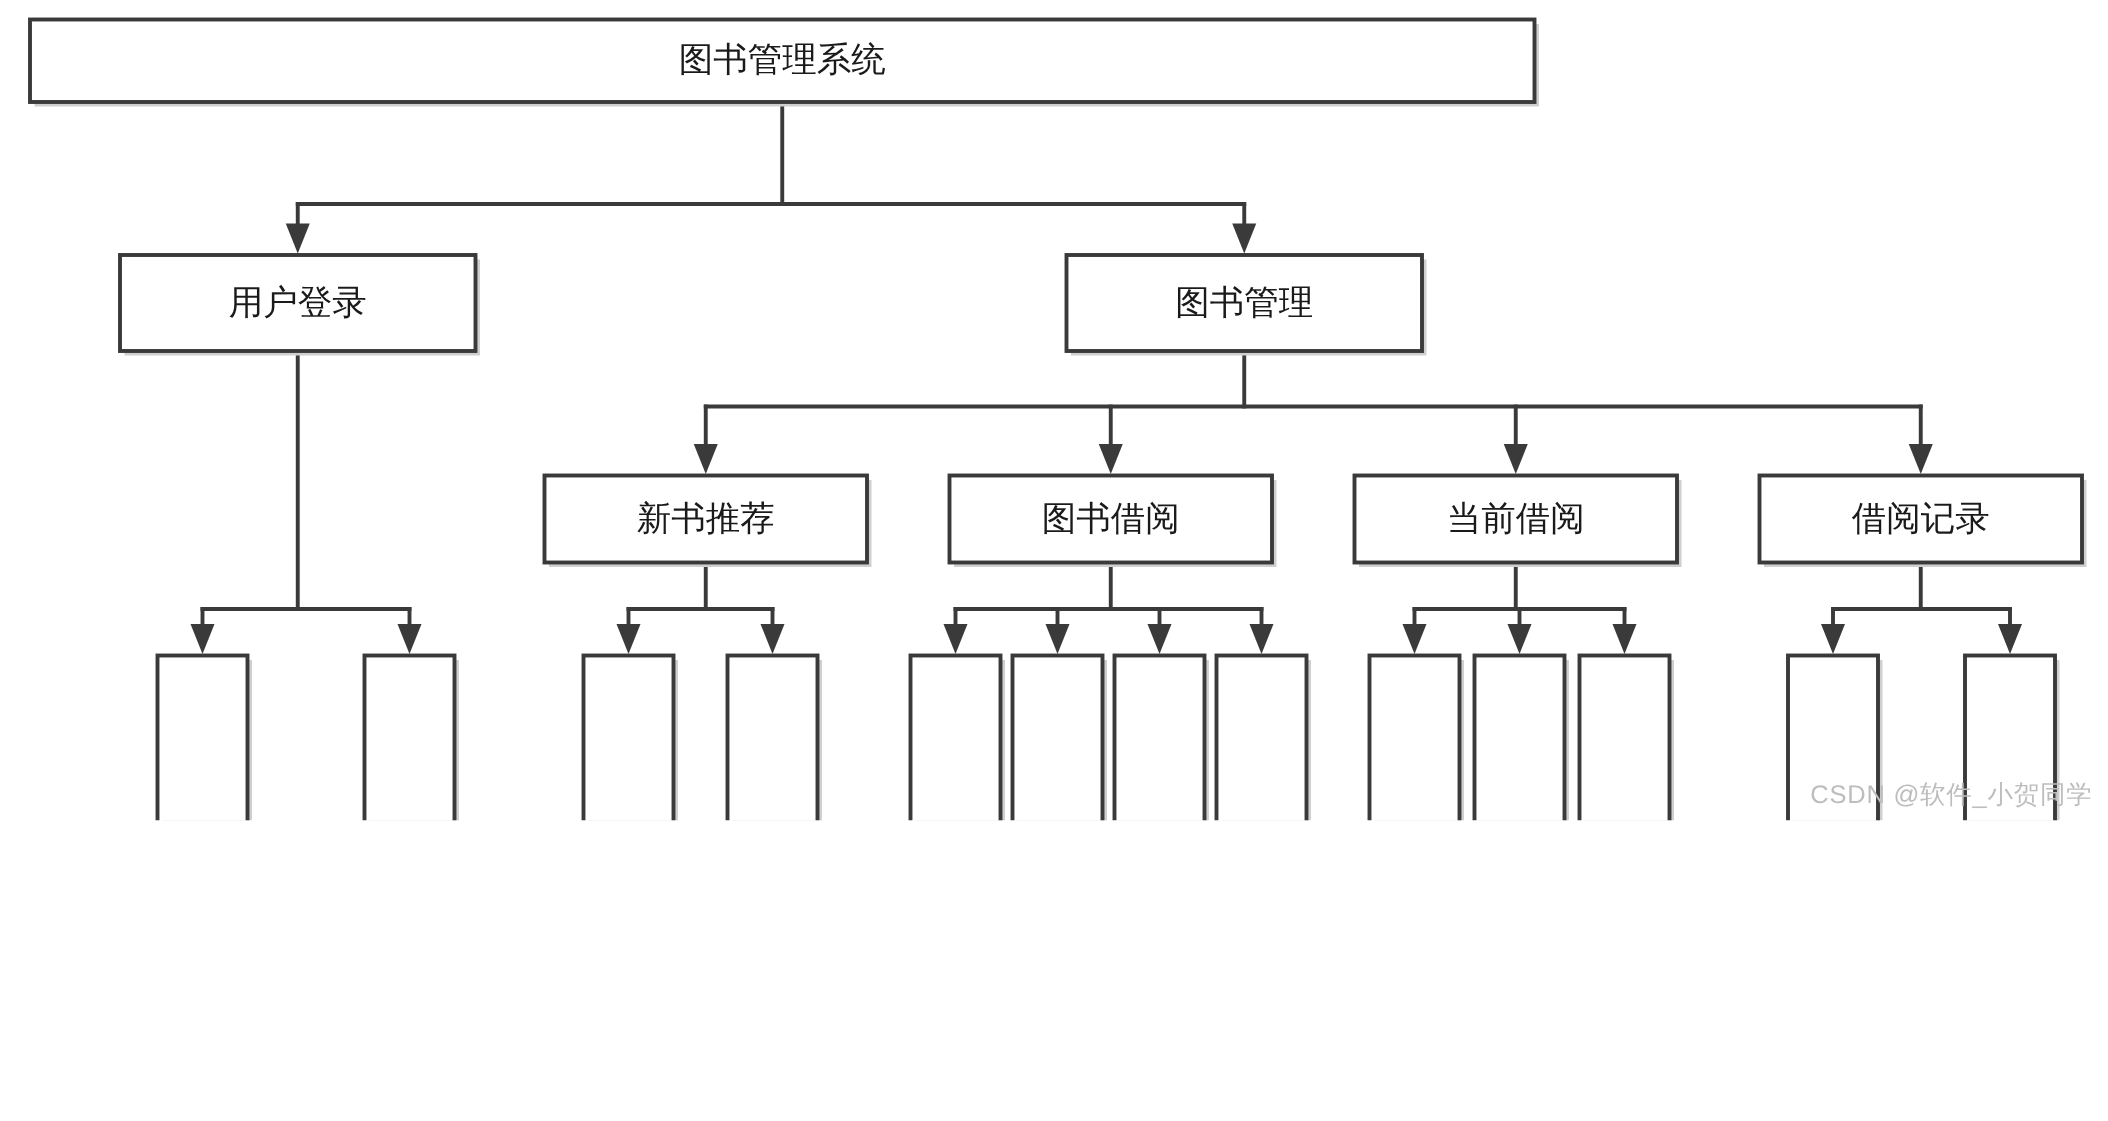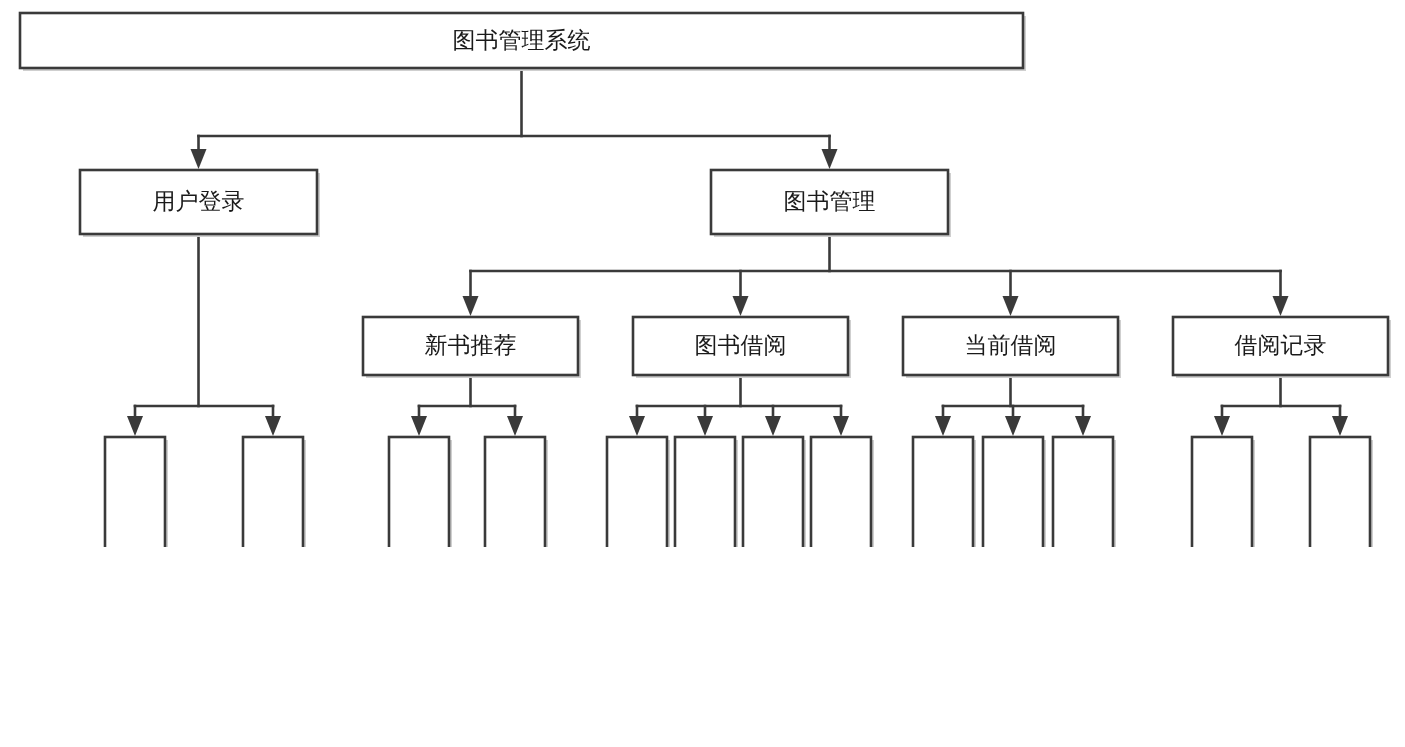--- a/index.html
+++ b/index.html
@@ -224,13 +224,14 @@
       <div class="vtext-wrap" style="left: 1053px; top: 437px; width: 60px; height: 297px;">
         <span class="vtext">确认归还（管理员）</span>
       </div>
       <div class="vtext-wrap" style="left: 1192px; top: 437px; width: 60px; height: 297px;">
         <span class="vtext">新增借阅记录</span>
       </div>
       <div class="vtext-wrap" style="left: 1310px; top: 437px; width: 60px; height: 297px;">
         <span class="vtext">查询借阅记录</span>
       </div>
     </div>
+  <div class="watermark">CSDN @软件_小贺同学</div>
 </div>
 
 </body></html>

